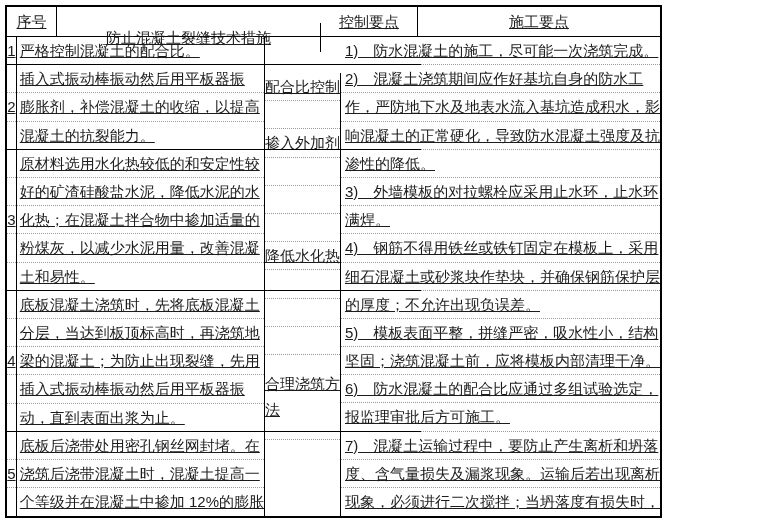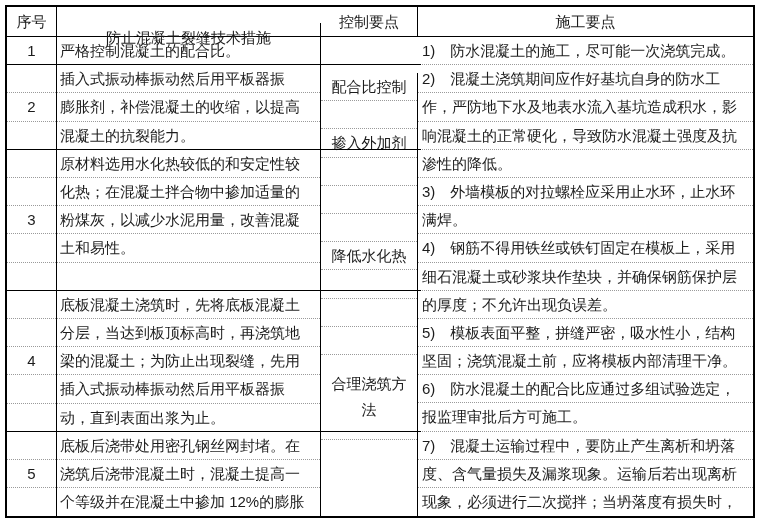--- a/index.html
+++ b/index.html
@@ -14,23 +14,24 @@
   *{margin:0;padding:0;box-sizing:border-box;}
   html,body{background:#ffffff;}
   body{
     width:760px;height:523px;overflow:hidden;
     font-family:"Liberation Sans", sans-serif;
     color:var(--text);
     font-size:15px;
   }
   .page{position:relative;width:760px;height:523px;background:#ffffff;}
   .tbl{
-    position:absolute;left:5px;top:5px;width:750px;
+    position:absolute;left:5px;top:5px;width:657px;
     border:2px solid var(--border);
     background:#ffffff;
+    text-decoration:underline;
   }
   
   .hrow{display:flex;height:30px;border-bottom:1px solid var(--border);}
   .hc{
     height:100%;line-height:29px;text-align:center;
     overflow:hidden;white-space:pre;
   }
   .hc.c1{width:var(--c1w);border-right:1px solid var(--border);}
   .hc.c2{width:var(--c2w);border-right:1px solid var(--border);margin-top:16px;}
   .hc.c3{width:var(--c3w);border-right:1px solid var(--border);}
@@ -55,21 +56,21 @@
   .cell .ln:last-child{border-bottom:1px dotted var(--dash);}
   .cell:last-child .ln:last-child{border-bottom:none;}
   .c4 .ln{padding-left:4px;border-bottom:1px dotted var(--dash);}
   .c4 .ln:last-child{border-bottom:none;}
   .ctr{text-align:center;}
   .c2 .ln{padding-left:3px;}
   .c3 .ln{text-align:center;}
   .merged{
     height:calc(var(--lh) * 3);flex:0 0 calc(var(--lh) * 3);
     border-bottom:1px dotted var(--dash);
-    display:flex;flex-direction:column;justify-content:center;align-items:center;
+    display:flex;flex-direction:column;justify-content:center;align-items:flex-start;
   }
   .merged span{display:block;line-height:26px;white-space:pre;}
   
   .rowline{
     position:absolute;left:0;width:414px;height:1px;background:var(--border);z-index:3;
   }
   .rl-1{top:calc(var(--lh) * 1 - 1px);}
   .rl-2{top:calc(var(--lh) * 4 - 1px);}
   .rl-3{top:calc(var(--lh) * 9 - 1px);}
   .rl-4{top:calc(var(--lh) * 14 - 1px);}
@@ -123,20 +124,21 @@
         <div class="cell l1">
           <div class="ln">严格控制混凝土的配合比。</div>
         </div>
         <div class="cell l3">
           <div class="ln">插入式振动棒振动然后用平板器振</div>
           <div class="ln">膨胀剂，补偿混凝土的收缩，以提高</div>
           <div class="ln">混凝土的抗裂能力。</div>
         </div>
         <div class="cell l5">
           <div class="ln">原材料选用水化热较低的和安定性较</div>
+          <div class="ln">好的矿渣硅酸盐水泥，降低水泥的水</div>
           <div class="ln">化热；在混凝土拌合物中掺加适量的</div>
           <div class="ln">粉煤灰，以减少水泥用量，改善混凝</div>
           <div class="ln">土和易性。</div>
         </div>
         <div class="cell l5">
           <div class="ln">底板混凝土浇筑时，先将底板混凝土</div>
           <div class="ln">分层，当达到板顶标高时，再浇筑地</div>
           <div class="ln">梁的混凝土；为防止出现裂缝，先用</div>
           <div class="ln">插入式振动棒振动然后用平板器振</div>
           <div class="ln">动，直到表面出浆为止。</div>

